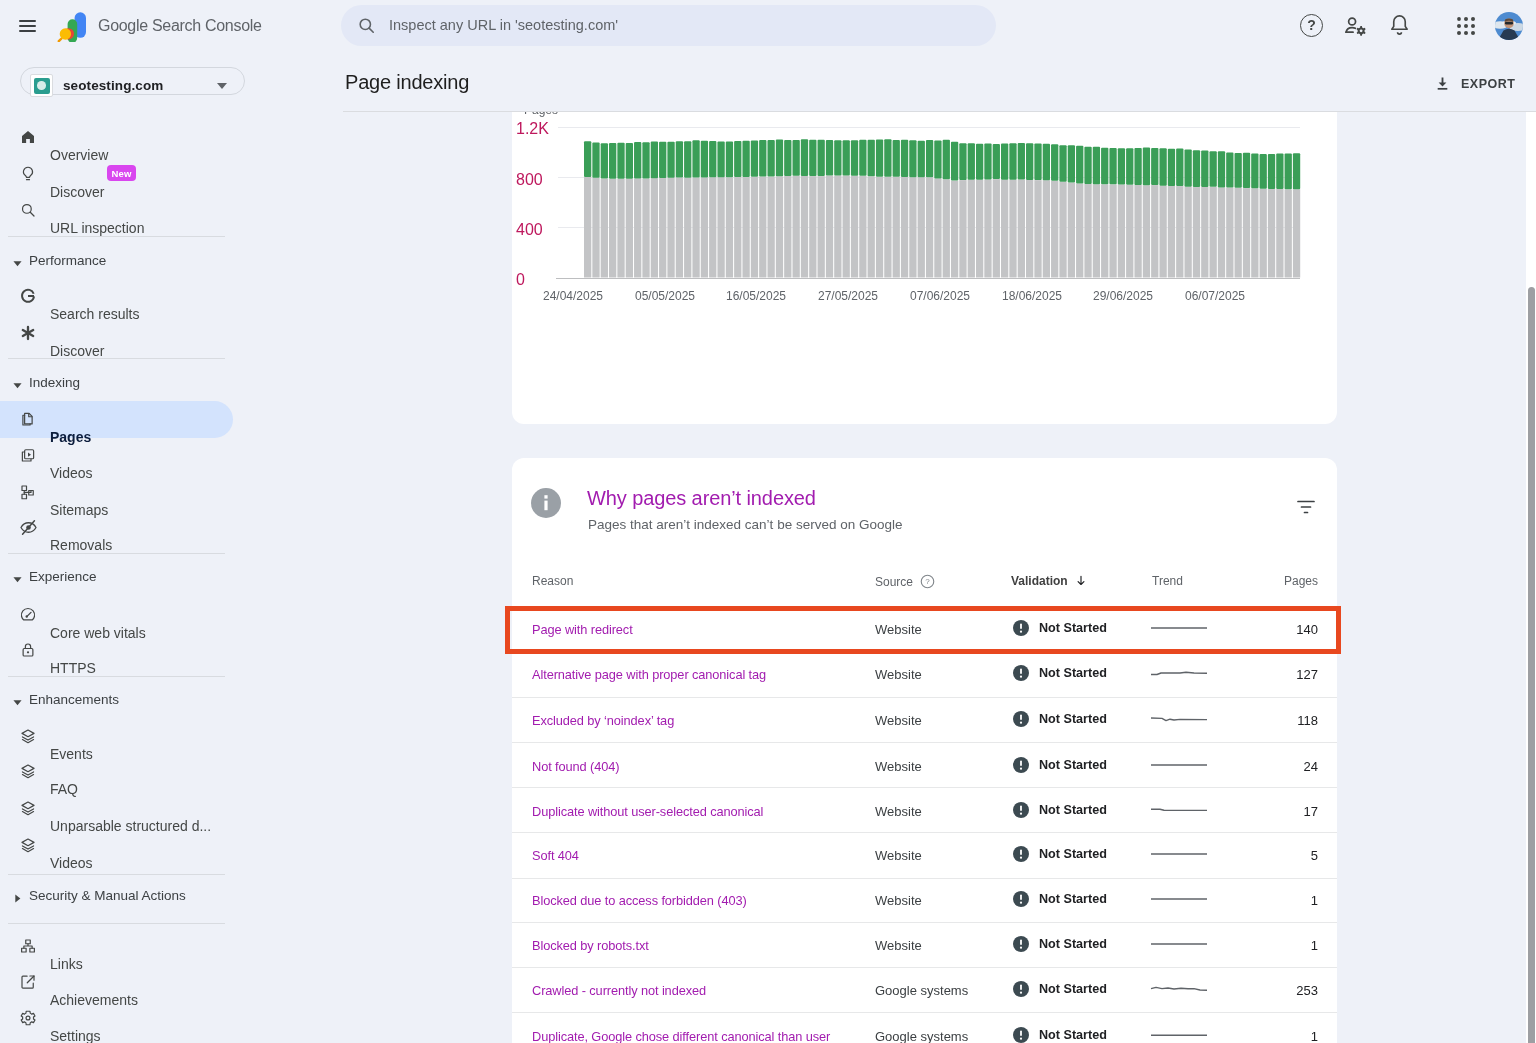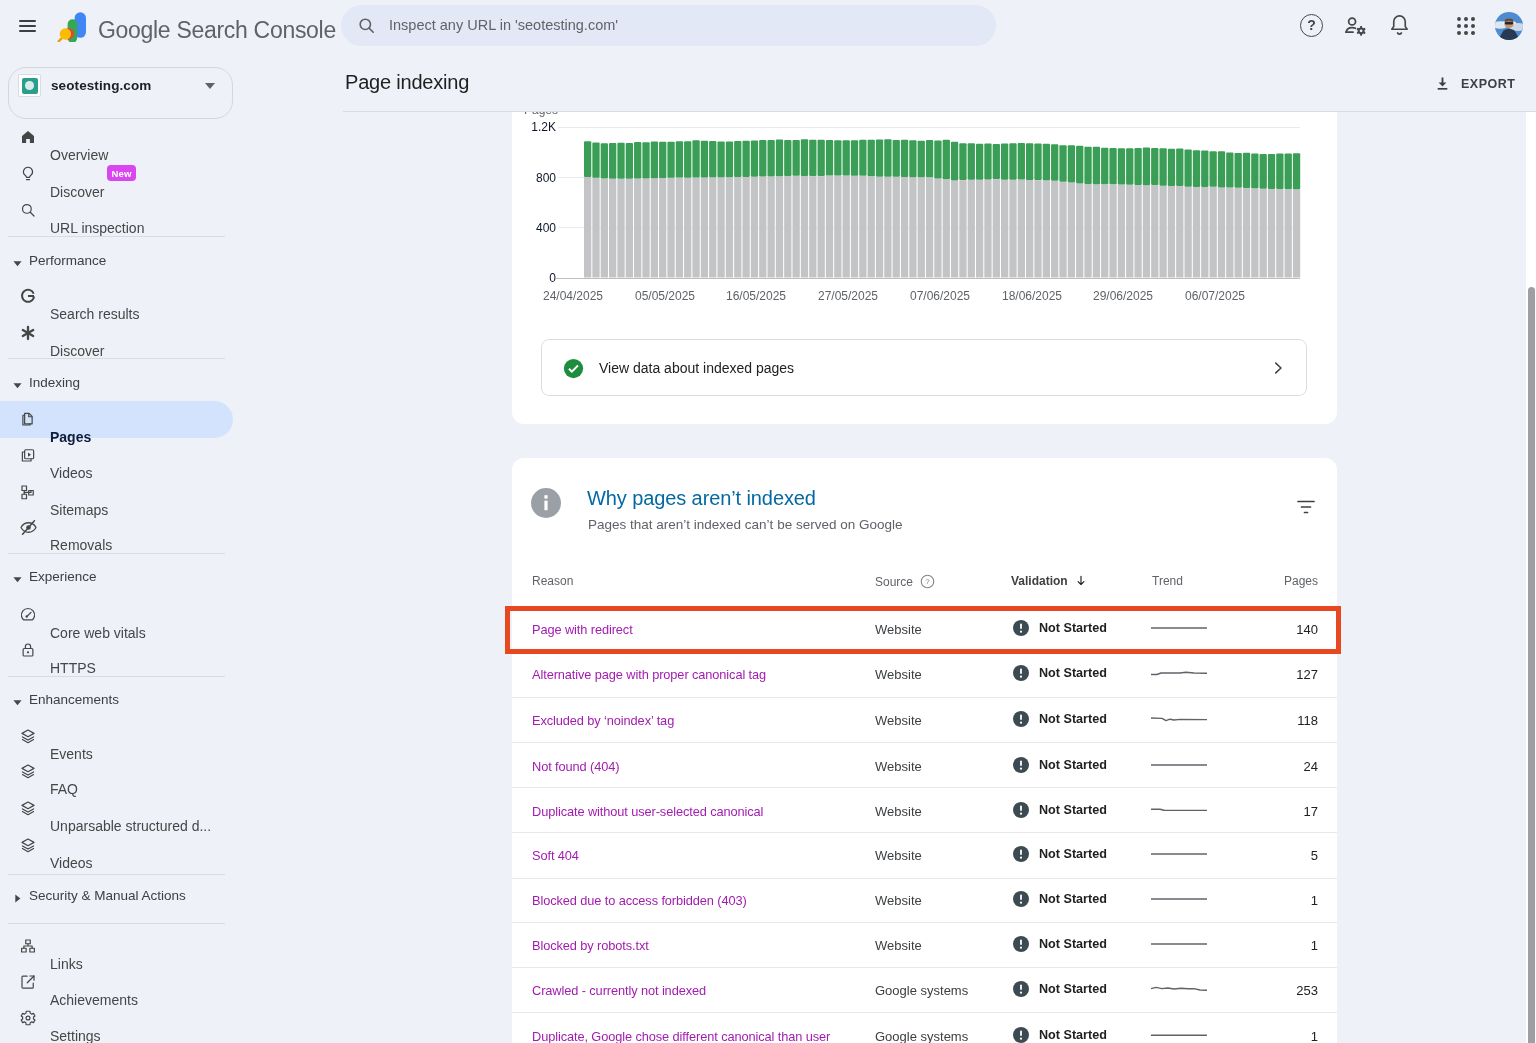--- a/index.html
+++ b/index.html
@@ -1,28 +1,28 @@
 <!DOCTYPE html>
 <html><head><meta charset="utf-8"><style>
 * { margin:0; padding:0; box-sizing:border-box; }
 html,body { width:1536px; height:1043px; overflow:hidden; }
 body { font-family:"Liberation Sans",sans-serif; background:#eef1f8; position:relative; -webkit-font-smoothing:antialiased; }
 
 #burger { position:absolute; left:18.5px; top:19.5px; width:17px; height:13px; }
 #burger div { height:2px; background:#3c4043; margin-bottom:3px; border-radius:1px; }
 #gsclogo { position:absolute; left:57px; top:5px; }
-#gsctitle { position:absolute; left:98px; top:17px; font-size:23px; color:#5f6368; letter-spacing:-0.3px; }
+#gsctitle { position:absolute; left:98px; top:17px; font-size:16px; color:#5f6368; letter-spacing:-0.3px; }
 #searchbar { position:absolute; left:341px; top:5px; width:655px; height:41px; border-radius:21px; background:#e3e8f6; }
 #searchbar svg { position:absolute; left:16px; top:11px; }
 #searchbar span { position:absolute; left:48px; top:12px; font-size:14.5px; color:#5f6368; }
 .topico { position:absolute; top:12px; }
 .qh { width:23px; height:23px; border:1.8px solid #444746; border-radius:50%; color:#444746; font-size:14px; font-weight:bold; text-align:center; line-height:20px; }
 #avatar { position:absolute; left:1495px; top:12px; }
 
-#propsel { position:absolute; left:8px; top:67px; width:225px; height:52px; border:1px solid #d3d7de; border-radius:18px;text-align:center; }
+#propsel { position:absolute; left:20px; top:67px; width:225px; height:28px; border:1px solid #d3d7de; border-radius:18px;text-align:center; }
 #propsel .favbox { position:absolute; left:9px; top:6px; width:23px; height:23px; background:#fff; border:1px solid #dadce0; border-radius:2px; }
 #propsel .fav { position:absolute; left:2.5px; top:2.5px; width:16px; height:16px; background:#2a9d8f; border-radius:2px; }
 #propsel .fav i { position:absolute; left:3.5px; top:3px; width:9px; height:9px; background:#d8ece8; border-radius:48%; }
 #propsel .pname { position:absolute; left:42px; top:10px; font-size:13.5px; font-weight:bold; color:#202124; letter-spacing:0.1px; }
 #propsel .ptri { position:absolute; left:196px; top:15px; width:0; height:0; border-left:5.5px solid transparent; border-right:5.5px solid transparent; border-top:6px solid #5f6368; }
 .nav { position:absolute; left:0; width:235px; height:26px; }
 .nico { position:absolute; left:19px; top:4px; width:18px; height:18px; }
 .nlab { position:absolute; left:50px; top:4px; font-size:14px; color:#444746; white-space:nowrap;margin-top:19px; }
 .newb { position:absolute; left:107px; top:4px; background:#d946ef; color:#fff; font-size:9.5px; font-weight:bold; padding:2.5px 4.5px 2px; border-radius:4px; letter-spacing:0.2px; }
 .sect { position:absolute; left:0; width:235px; height:22px; }
@@ -33,29 +33,29 @@
 
 #ptitle { position:absolute; left:345px; top:71px; font-size:20px; color:#1f1f1f; letter-spacing:-0.2px; }
 #export { position:absolute; left:1434px; top:75px; }
 #export span { position:absolute; left:27px; top:2px; font-size:12.5px; font-weight:bold; letter-spacing:0.5px; color:#3c4043; }
 #hdivider { position:absolute; left:343px; top:111px; width:1193px; border-top:1px solid #dadce0; }
 
 #card1 { position:absolute; left:512px; top:112px; width:825px; height:312px; background:#fff; border-radius:0 0 12px 12px; overflow:hidden; }
 #card2 { position:absolute; left:512px; top:458px; width:825px; height:585px; background:#fff; border-radius:12px 12px 0 0; }
 
 .glin { position:absolute; left:46px; width:742px; border-top:1px solid #e9eaee; }
-.glab { position:absolute; width:40px; text-align:right; font-size:12px; color:#0f172a; }
+.glab { position:absolute; width:40px; text-align:left; font-size:16px; color:#be185d; }
 .xlab { position:absolute; top:177px; width:80px; text-align:center; font-size:12px; color:#5f6368; }
 #viewdata { position:absolute; left:29px; top:227px; width:766px; height:57px; border:1px solid #dadce0; border-radius:8px; }
 #viewdata .chk { position:absolute; left:21px; top:18px; }
 #viewdata .vdt { position:absolute; left:57px; top:20px; font-size:14px; color:#202124; }
 #viewdata .chev { position:absolute; left:727px; top:19px; }
 
 #infoc { position:absolute; left:19px; top:30px; }
-#whyt { position:absolute; left:75px; top:29px; font-size:20px; color:#0369a1; letter-spacing:-0.1px; }
+#whyt { position:absolute; left:75px; top:29px; font-size:20px; color:#a21caf; letter-spacing:-0.1px; }
 #whys { position:absolute; left:76px; top:59px; font-size:13.5px; color:#5f6368; }
 #filtr { position:absolute; left:784px; top:41px; }
 .thead { position:absolute; top:116px; font-size:12px; color:#5f6368; }
 .trow { position:absolute; left:0; width:825px; height:45.5px; font-size:13px; color:#202124; }
 .c-reason { position:absolute; left:20px; top:16px; font-size:12.8px; letter-spacing:-0.1px; color:#a21caf; }
 .c-src { position:absolute; left:363px; top:16px; color:#3c4043; }
 .c-val { position:absolute; left:500px; top:13px; }
 .nst { margin-left:9px; font-weight:bold; font-size:12.6px; color:#202124; position:relative; top:-1px; }
 .c-trend { position:absolute; left:638px; top:16px; }
 .c-pages { position:absolute; left:718px; top:16px; width:88px; text-align:right; }
@@ -518,30 +518,20 @@
 
   </svg>
 <div class="xlab" style="left:21px">24/04/2025</div>
 <div class="xlab" style="left:113px">05/05/2025</div>
 <div class="xlab" style="left:204px">16/05/2025</div>
 <div class="xlab" style="left:296px">27/05/2025</div>
 <div class="xlab" style="left:388px">07/06/2025</div>
 <div class="xlab" style="left:480px">18/06/2025</div>
 <div class="xlab" style="left:571px">29/06/2025</div>
 <div class="xlab" style="left:663px">06/07/2025</div>
-  <div id="viewdata">
-    <svg class="chk" width="21" height="21" viewBox="0 0 24 24">
-        <circle cx="12" cy="12" r="11" fill="#1e8e3e"></circle>
-        <path d="M6.8 12.3l3.3 3.3 7-7" stroke="#fff" stroke-width="2.2" fill="none"></path>
-      </svg>
-    <span class="vdt">View data about indexed pages</span>
-    <svg class="chev" width="18" height="18" viewBox="0 0 24 24">
-        <path d="M9 5.5l7 6.5-7 6.5" stroke="#3c4043" stroke-width="2" fill="none" stroke-linecap="round" stroke-linejoin="round"></path>
-      </svg>
-  </div>
 </div>
 
 <div id="card2">
   <div id="infoc"><svg width="30" height="30" viewBox="0 0 30 30">
         <circle cx="15" cy="15" r="15" fill="#9aa0a6"></circle>
         <rect x="13.4" y="12.6" width="3.2" height="9.6" fill="#fff"></rect>
         <rect x="13.4" y="7.2" width="3.2" height="3.4" fill="#fff"></rect>
       </svg></div>
   <div id="whyt">Why pages aren’t indexed</div>
   <div id="whys">Pages that aren’t indexed can’t be served on Google</div>

